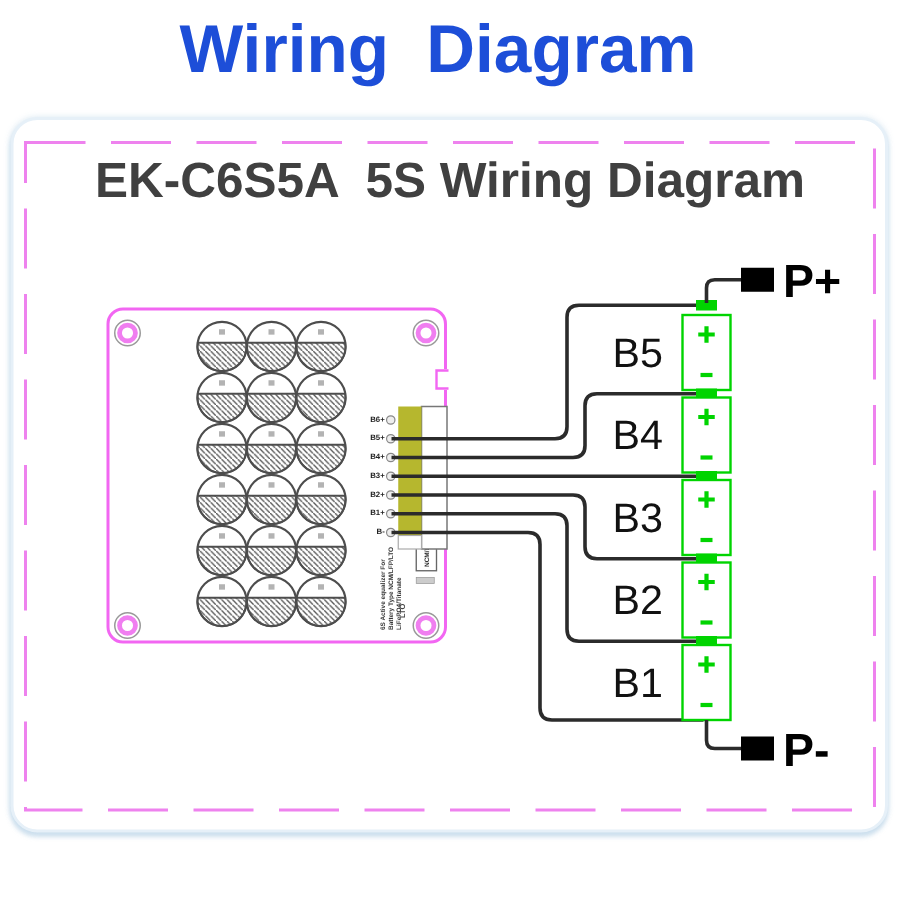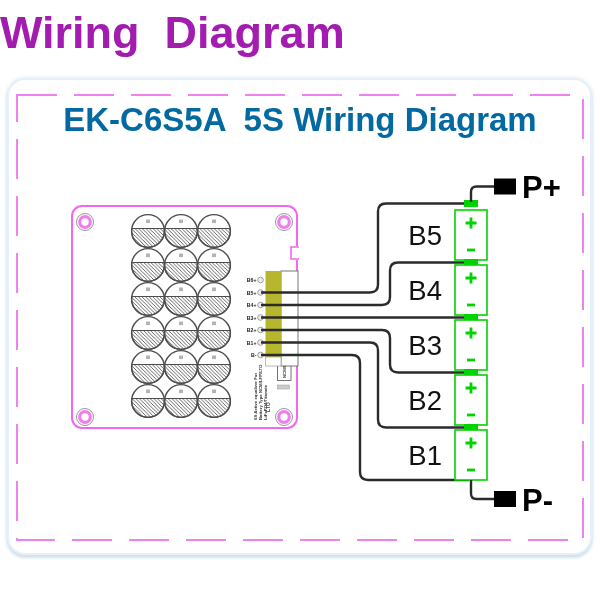--- a/index.html
+++ b/index.html
@@ -1,24 +1,24 @@
 <!DOCTYPE html>
 <html style="--pink: #f266f2; --dash: #ee82ee; --green: #00d400; --wire: #2b2b2b; --pad_yellow: #b6b72e;"><head>
 <meta charset="utf-8">
 <style>
   html,body{margin:0;padding:0;}
   body{width:600px;height:600px;position:relative;background:#ffffff;overflow:hidden;
        font-family:"Liberation Sans",sans-serif;}
-  .title{position:absolute;top:8px;left:0;width:584px;text-align:left;margin:0;
-         font:700 45px/1.1 "Liberation Sans",sans-serif;color:#a21caf;white-space:pre;letter-spacing:0;}
+  .title{position:absolute;top:8px;left:0;width:584px;text-align:center;margin:0;
+         font:700 45px/1.1 "Liberation Sans",sans-serif;color:#1d4ed8;white-space:pre;letter-spacing:0;}
   .panel{position:absolute;left:7px;top:78px;width:581px;height:473px;background:#fff;
          border:2px solid #e6f0f8;border-radius:18px;
          box-shadow:0 3px 3px rgba(176,206,228,.55),0 0 4px rgba(176,206,228,.45);}
   .subtitle{position:absolute;top:102px;left:0;width:600px;text-align:center;margin:0;
-            font:700 33px/1.1 "Liberation Sans",sans-serif;color:#0369a1;white-space:pre;}
+            font:700 33px/1.1 "Liberation Sans",sans-serif;color:#404040;white-space:pre;}
   svg.diagram{position:absolute;left:0;top:0;}
   .dash-border{fill:none;stroke:var(--dash);stroke-width:2;}
   .board-outline{fill:#fff;stroke:var(--pink);stroke-width:2;}
   .notch{fill:#fff;stroke:var(--pink);stroke-width:1.6;}
   .hole-outer{fill:#fff;stroke:#999;stroke-width:1;}
   .hole-ring{fill:none;stroke:#f07ef0;stroke-width:3.2;}
   .cap-outline{fill:#fff;stroke:#4d4d4d;stroke-width:1.4;}
   .cap-hatch{fill:url(#hatch);stroke:#4d4d4d;stroke-width:1.2;}
   .cap-dot{fill:#b3b3b3;}
   .conn-housing{fill:#fff;stroke:#777;stroke-width:1;}

